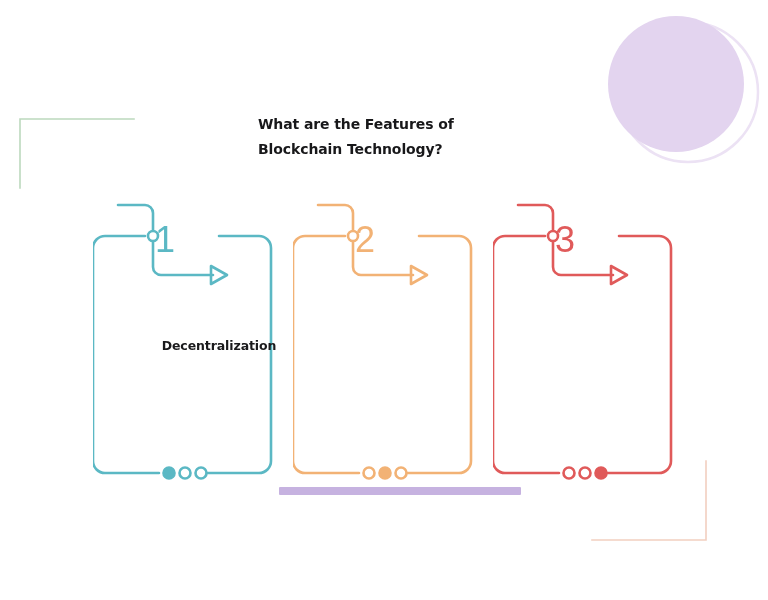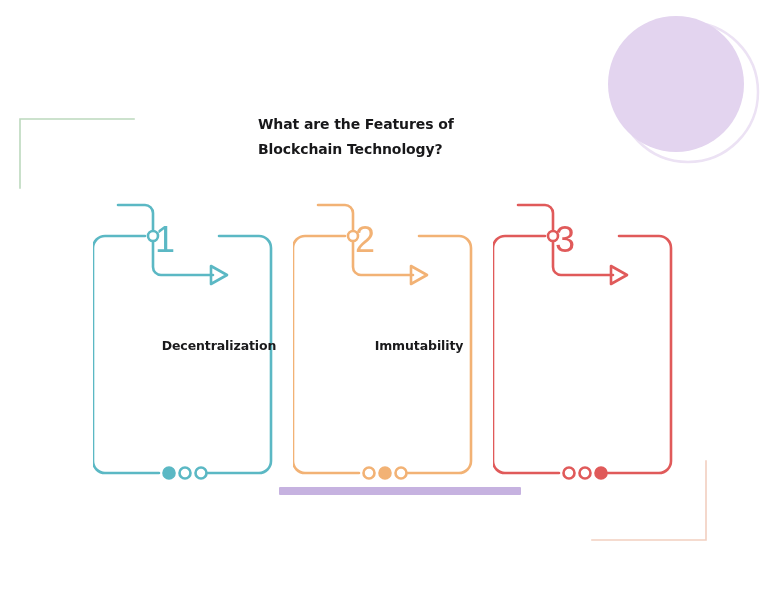--- a/index.html
+++ b/index.html
@@ -155,21 +155,20 @@
                    M 112 277 L 166 277 A 12 12 0 0 0 178 265 L 178 52 A 12 12 0 0 0 166 40 L 126 40"></path>
           <path d="M 25 9 L 52 9 A 8 8 0 0 1 60 17 L 60 71 A 8 8 0 0 0 68 79 L 120 79"></path>
           <path d="M 118 70 L 134 79 L 118 88 Z" stroke-linejoin="round"></path>
           <circle cx="60" cy="40" r="5" fill="#ffffff"></circle>
           <circle cx="76" cy="277" r="5.5" fill="#ffffff"></circle>
           <circle cx="92" cy="277" r="5.5" fill="#f2b275"></circle>
           <circle cx="108" cy="277" r="5.5" fill="#ffffff"></circle>
         </g>
       </svg>
       <div class="card-number" style="color:#f2b275;">2</div>
-      <div class="card-label">Immutability</div>
     </div>
 
     <div class="card" id="card-3" style="left:493px;">
       <svg class="card-svg" viewBox="0 0 200 290" xmlns="http://www.w3.org/2000/svg">
         <g stroke="#e05a5a" fill="none" stroke-width="2.6" stroke-linecap="round">
           <path d="M 52 40 L 12 40 A 12 12 0 0 0 0 52 L 0 265 A 12 12 0 0 0 12 277 L 66 277
                    M 112 277 L 166 277 A 12 12 0 0 0 178 265 L 178 52 A 12 12 0 0 0 166 40 L 126 40"></path>
           <path d="M 25 9 L 52 9 A 8 8 0 0 1 60 17 L 60 71 A 8 8 0 0 0 68 79 L 120 79"></path>
           <path d="M 118 70 L 134 79 L 118 88 Z" stroke-linejoin="round"></path>
           <circle cx="60" cy="40" r="5" fill="#ffffff"></circle>

